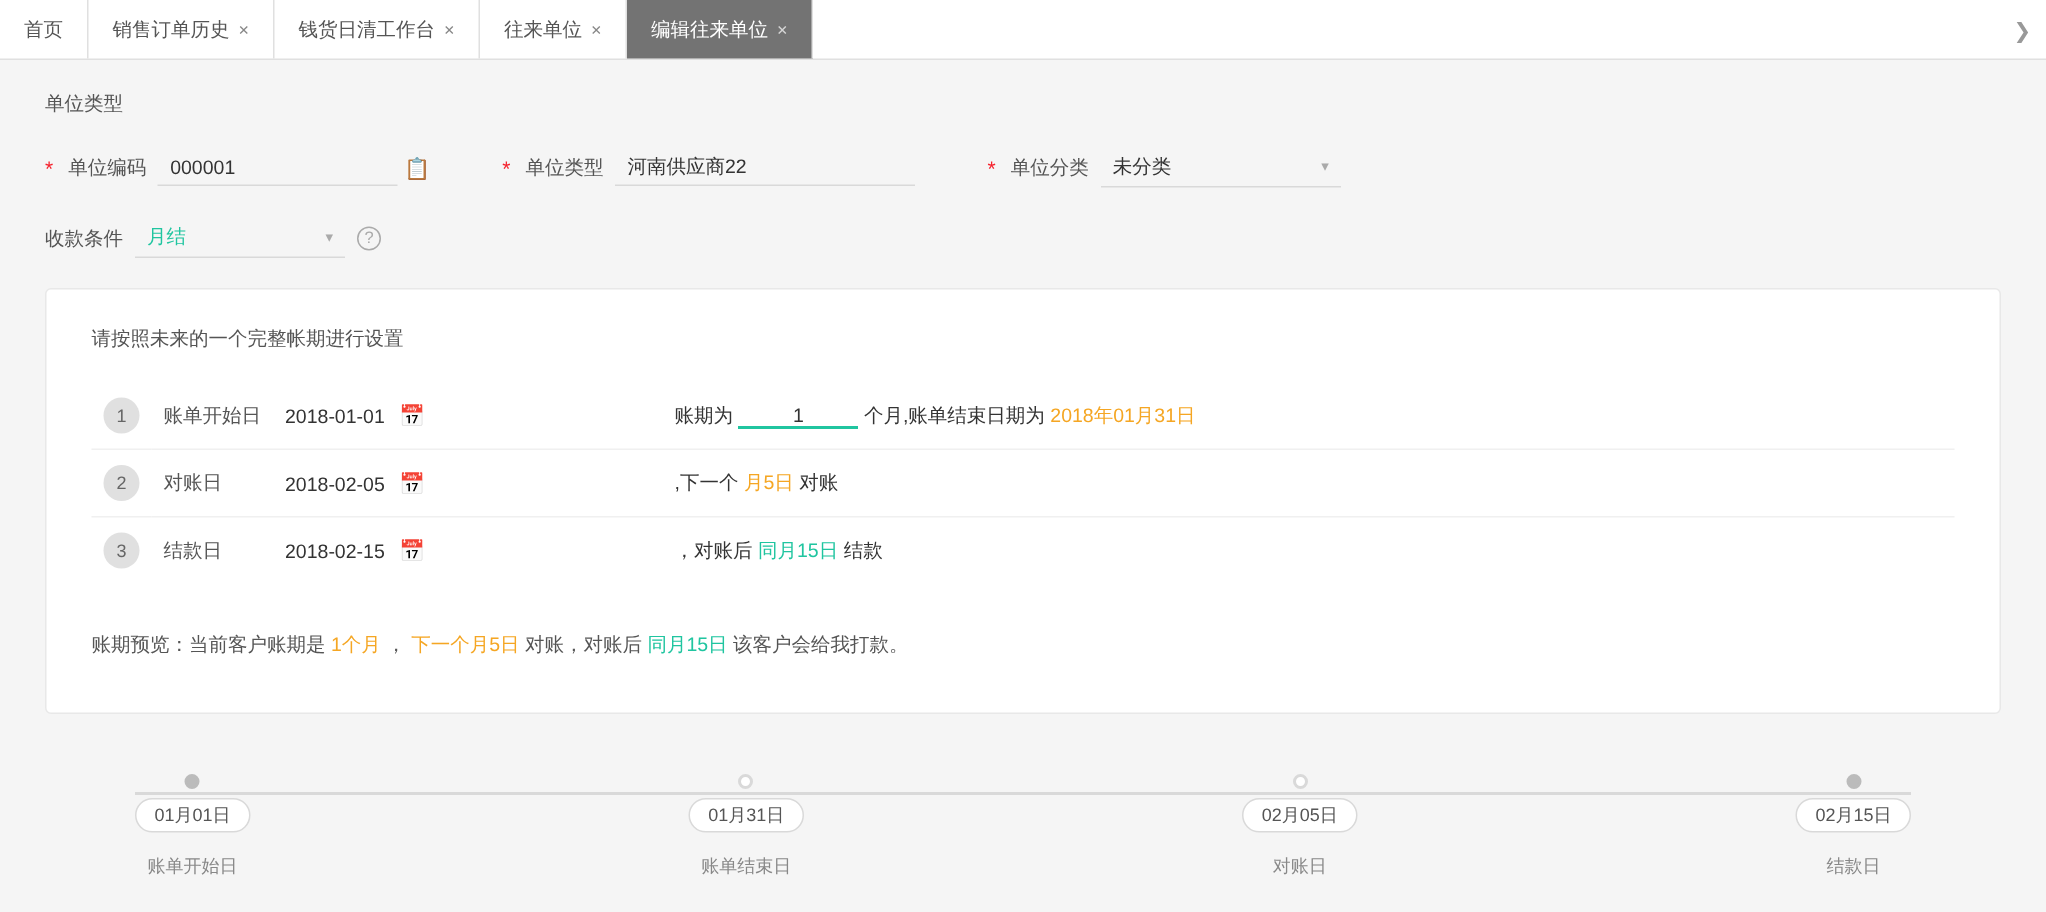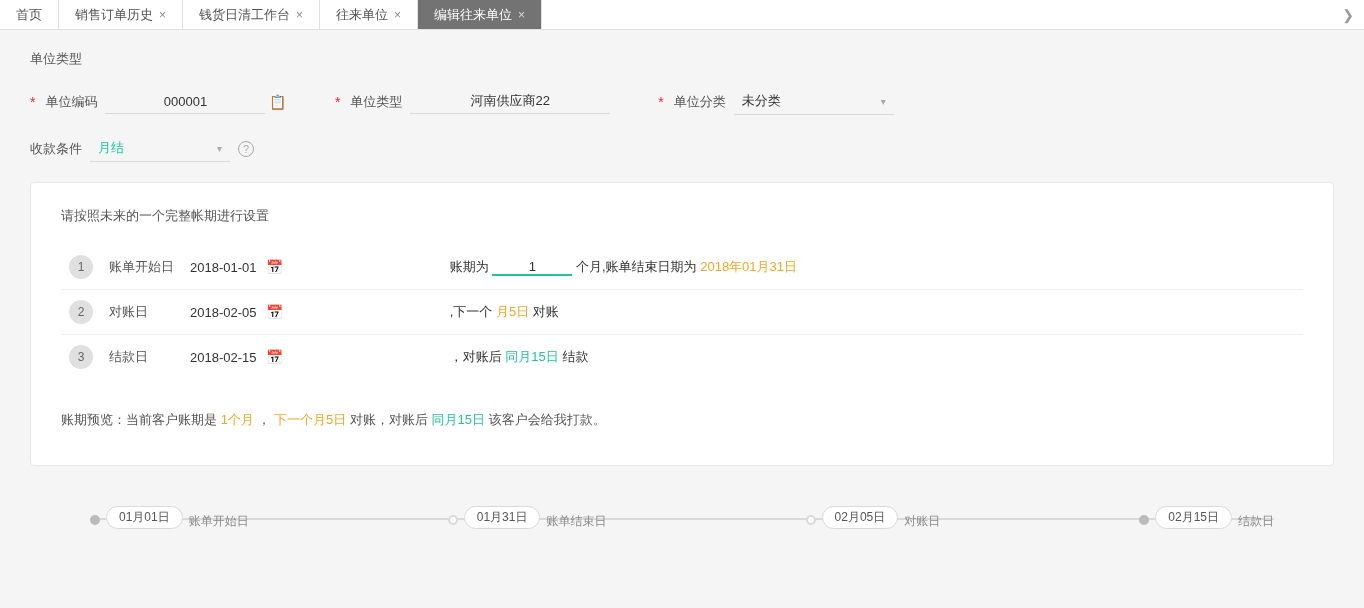--- a/index.html
+++ b/index.html
@@ -4,21 +4,21 @@
   <style>
     * { box-sizing: border-box; margin: 0; padding: 0; }
     body { font-family: 'Microsoft YaHei', Arial, sans-serif; font-size: 14px; color: #333; background: #f5f5f5; }
 
     
     .tab-bar {
       display: flex;
       align-items: stretch;
       background: #fff;
       border-bottom: 1px solid #e0e0e0;
-      height: 30px;
+      height: 40px;
     }
     .tab-item {
       display: flex;
       align-items: center;
       padding: 0 16px;
       cursor: pointer;
       font-size: 13px;
       color: #555;
       border-right: 1px solid #e0e0e0;
       white-space: nowrap;
@@ -77,21 +77,20 @@
       content: ''; width: 6px; height: 6px;
       border-radius: 50%; background: #20c5a0;
     }
 
     
     .input-field {
       border: none; border-bottom: 1px solid #d9d9d9;
       padding: 4px 8px; font-size: 13px; outline: none;
       color: #333; background: transparent;
       min-width: 120px;
-      text-align: center;
     }
     .input-with-icon { display: flex; align-items: center; }
     .input-icon { color: #aaa; margin-left: 4px; cursor: pointer; }
 
     
     .dropdown-wrap {
       display: flex; align-items: center;
       border-bottom: 1px solid #d9d9d9;
       padding: 4px 8px; min-width: 160px;
       cursor: pointer;
@@ -159,21 +158,21 @@
       position: relative; margin-top: 20px; padding: 20px 60px 30px;
     }
     .timeline-line {
       position: absolute; top: 32px; left: 60px; right: 60px;
       height: 2px; background: #d9d9d9;
     }
     .timeline-nodes {
       display: flex; justify-content: space-between;
       position: relative;
     }
-    .timeline-node { display: flex; flex-direction: row; align-items: center; gap: 6px; justify-content: space-between; }
+    .timeline-node { display: flex; flex-direction: column; align-items: center; gap: 6px; justify-content: space-between; }
     .timeline-dot {
       width: 10px; height: 10px; border-radius: 50%;
       background: #fff; border: 2px solid #d9d9d9;
       z-index: 1;
     }
     .timeline-dot.start { background: #bbb; border-color: #bbb; }
     .timeline-dot.end-dot { background: #bbb; border-color: #bbb; }
     .timeline-badge {
       border: 1px solid #d9d9d9; border-radius: 12px;
       padding: 2px 12px; font-size: 12px; color: #555;

